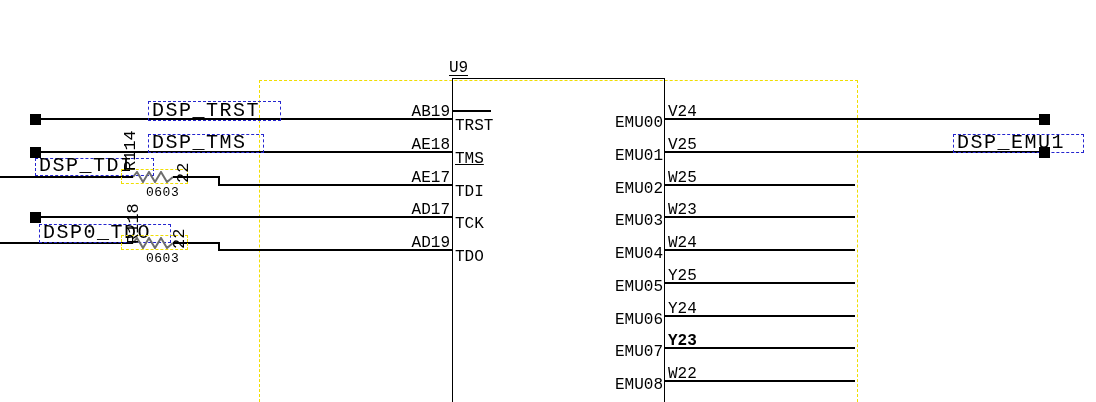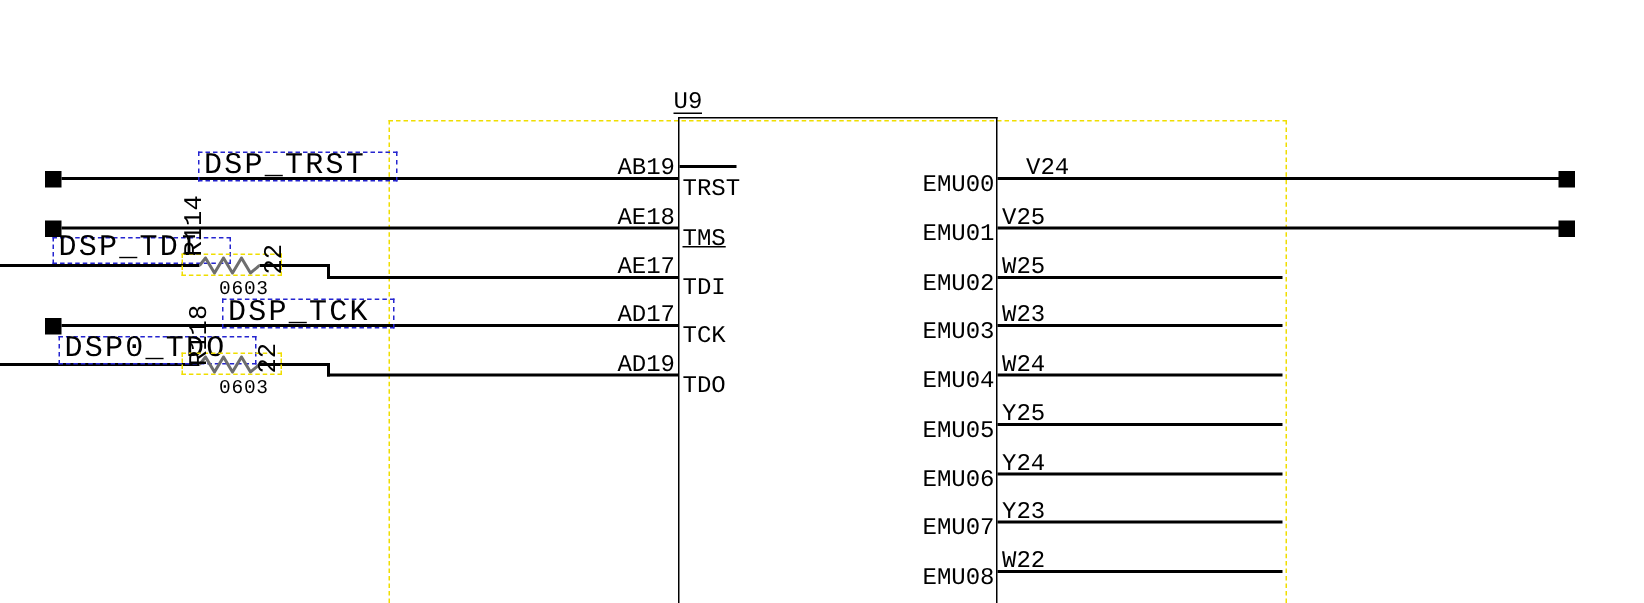--- a/index.html
+++ b/index.html
@@ -68,57 +68,60 @@
   <div class="pintext" style="top:170px;right:646px;">AE17</div>
   <div class="pintext" style="left:455px;top:184px;">TDI</div>
 
   <div class="pintext" style="top:202px;right:646px;">AD17</div>
   <div class="pintext" style="left:455px;top:216px;">TCK</div>
 
   <div class="pintext" style="top:235px;right:646px;">AD19</div>
   <div class="pintext" style="left:455px;top:249px;">TDO</div>
 
   <div class="pintext" style="top:115px;right:433px;">EMU00</div>
-  <div class="pintext" style="left:668px;top:104px;margin-left:16px;">V24</div>
+  <div class="pintext" style="left:668px;top:104px;">V24</div>
 
   <div class="pintext" style="top:148px;right:433px;">EMU01</div>
   <div class="pintext" style="left:668px;top:137px;">V25</div>
 
   <div class="pintext" style="top:181px;right:433px;">EMU02</div>
   <div class="pintext" style="left:668px;top:170px;text-align:center;">W25</div>
 
   <div class="pintext" style="top:213px;right:433px;text-align:right;">EMU03</div>
   <div class="pintext" style="left:668px;top:202px;">W23</div>
 
   <div class="pintext" style="top:246px;right:433px;">EMU04</div>
   <div class="pintext" style="left:668px;top:235px;">W24</div>
 
   <div class="pintext" style="top:279px;right:433px;">EMU05</div>
   <div class="pintext" style="left:668px;top:268px;">Y25</div>
 
   <div class="pintext" style="top:312px;right:433px;">EMU06</div>
   <div class="pintext" style="left:668px;top:301px;">Y24</div>
 
   <div class="pintext" style="top:344px;right:433px;">EMU07</div>
-  <div class="pintext" style="left:668px;top:333px;">Y23</div>
+  <div class="pintext" style="left:668px;top:333px;font-weight:bold;">Y23</div>
 
   <div class="pintext" style="top:377px;right:433px;">EMU08</div>
   <div class="pintext" style="left:668px;top:366px;">W22</div>
 
-  <div class="netbox" style="left:132px;top:101px;width:133px;height:20px;">
+  <div class="netbox" style="left:148px;top:101px;width:133px;height:20px;">
     <span class="netlabel">DSP_TRST</span>
+  </div>
+  <div class="netbox" style="left:148px;top:134px;width:116px;height:19px;">
+    <span class="netlabel">DSP_TMS</span>
   </div>
   <div class="netbox" style="left:35px;top:158px;width:119px;height:18px;">
     <span class="netlabel">DSP_TDI</span>
   </div>
-  <div class="netbox" style="left:148px;top:199px;width:115px;height:20px;">
-    <span class="netlabel">DSP_TCK</span>
-  </div>
   <div class="netbox" style="left:39px;top:224px;width:132px;height:19px;">
     <span class="netlabel">DSP0_TDO</span>
+  </div>
+  <div class="netbox" style="left:953px;top:134px;width:131px;height:19px;">
+    <span class="netlabel">DSP_EMU1</span>
   </div>
 
   <div class="rbox" style="left:121px;top:169px;width:67px;height:15px;"></div>
   <svg style="position:absolute;left:133px;top:171px;" width="40" height="12" viewBox="0 0 40 12">
     <path d="M0,6 L4,1 L10,11 L16,1 L22,11 L28,1 L34,11 L40,6" fill="none" stroke="#6e6e6e" stroke-width="2"></path>
   </svg>
   <div class="rot" style="left:122px;top:171px;">R114</div>
   <div class="rot" style="left:175px;top:183px;">22</div>
   <div class="fp" style="left:146px;top:186px;">0603</div>
 

